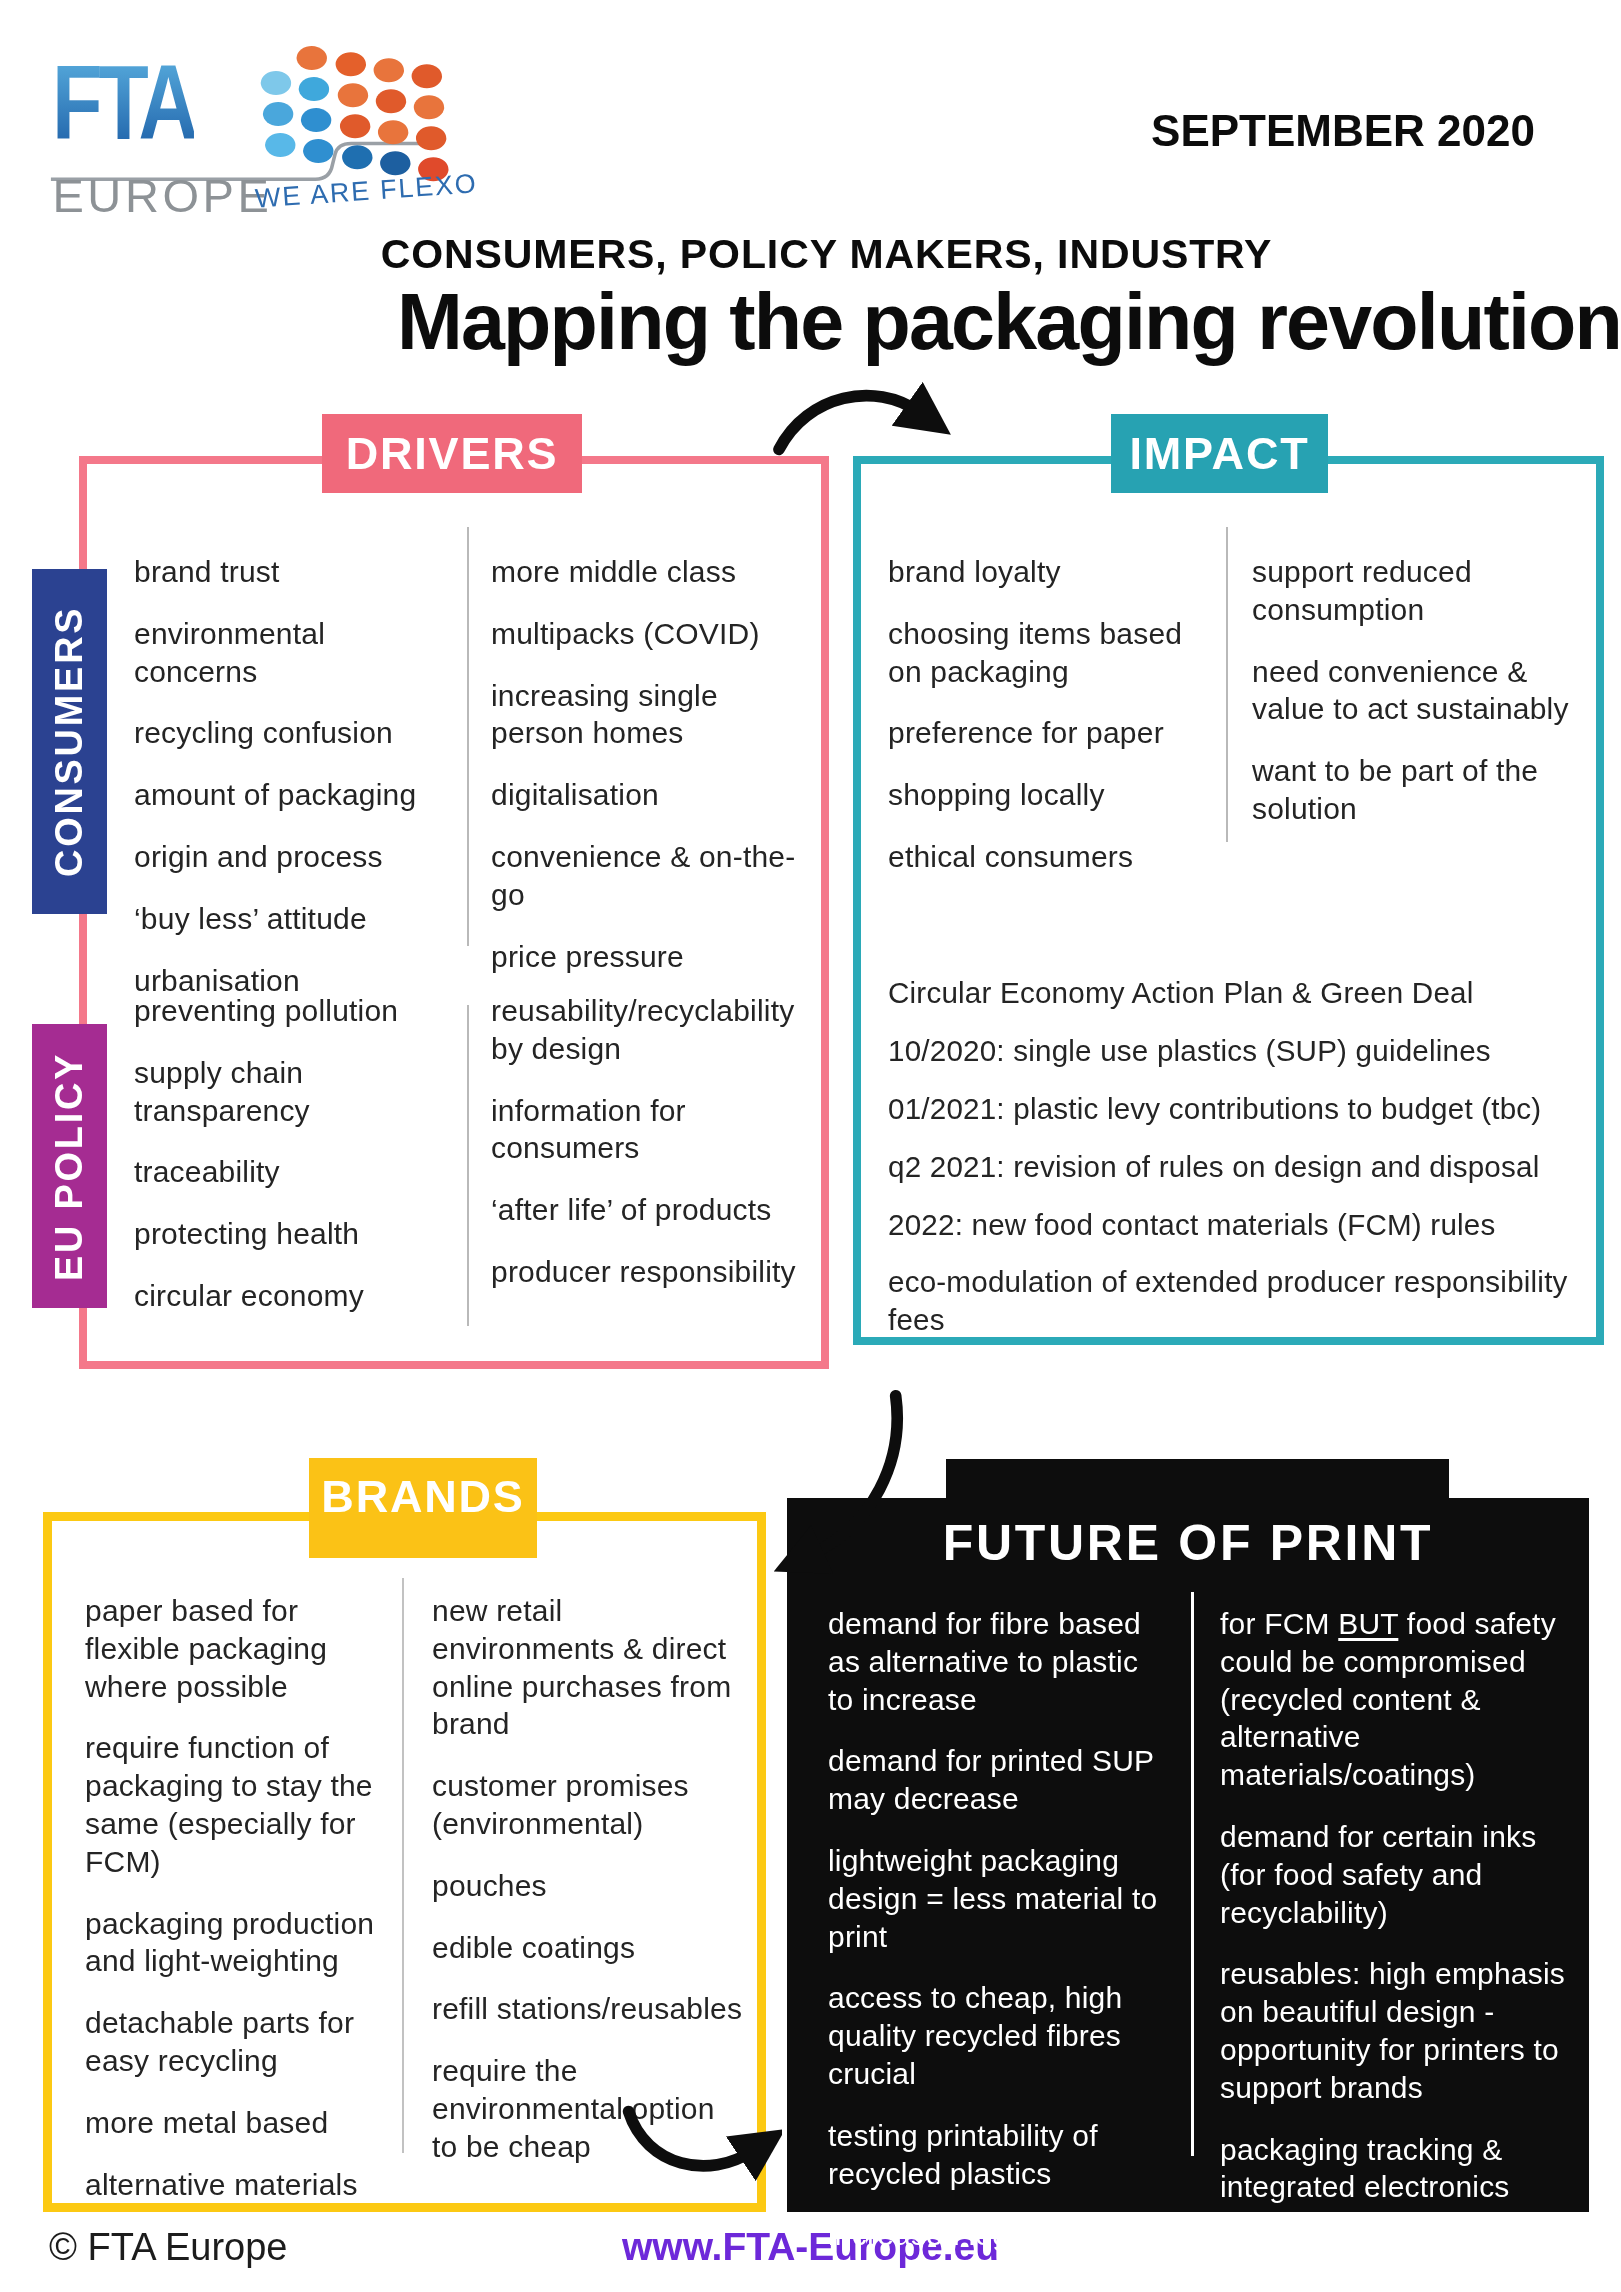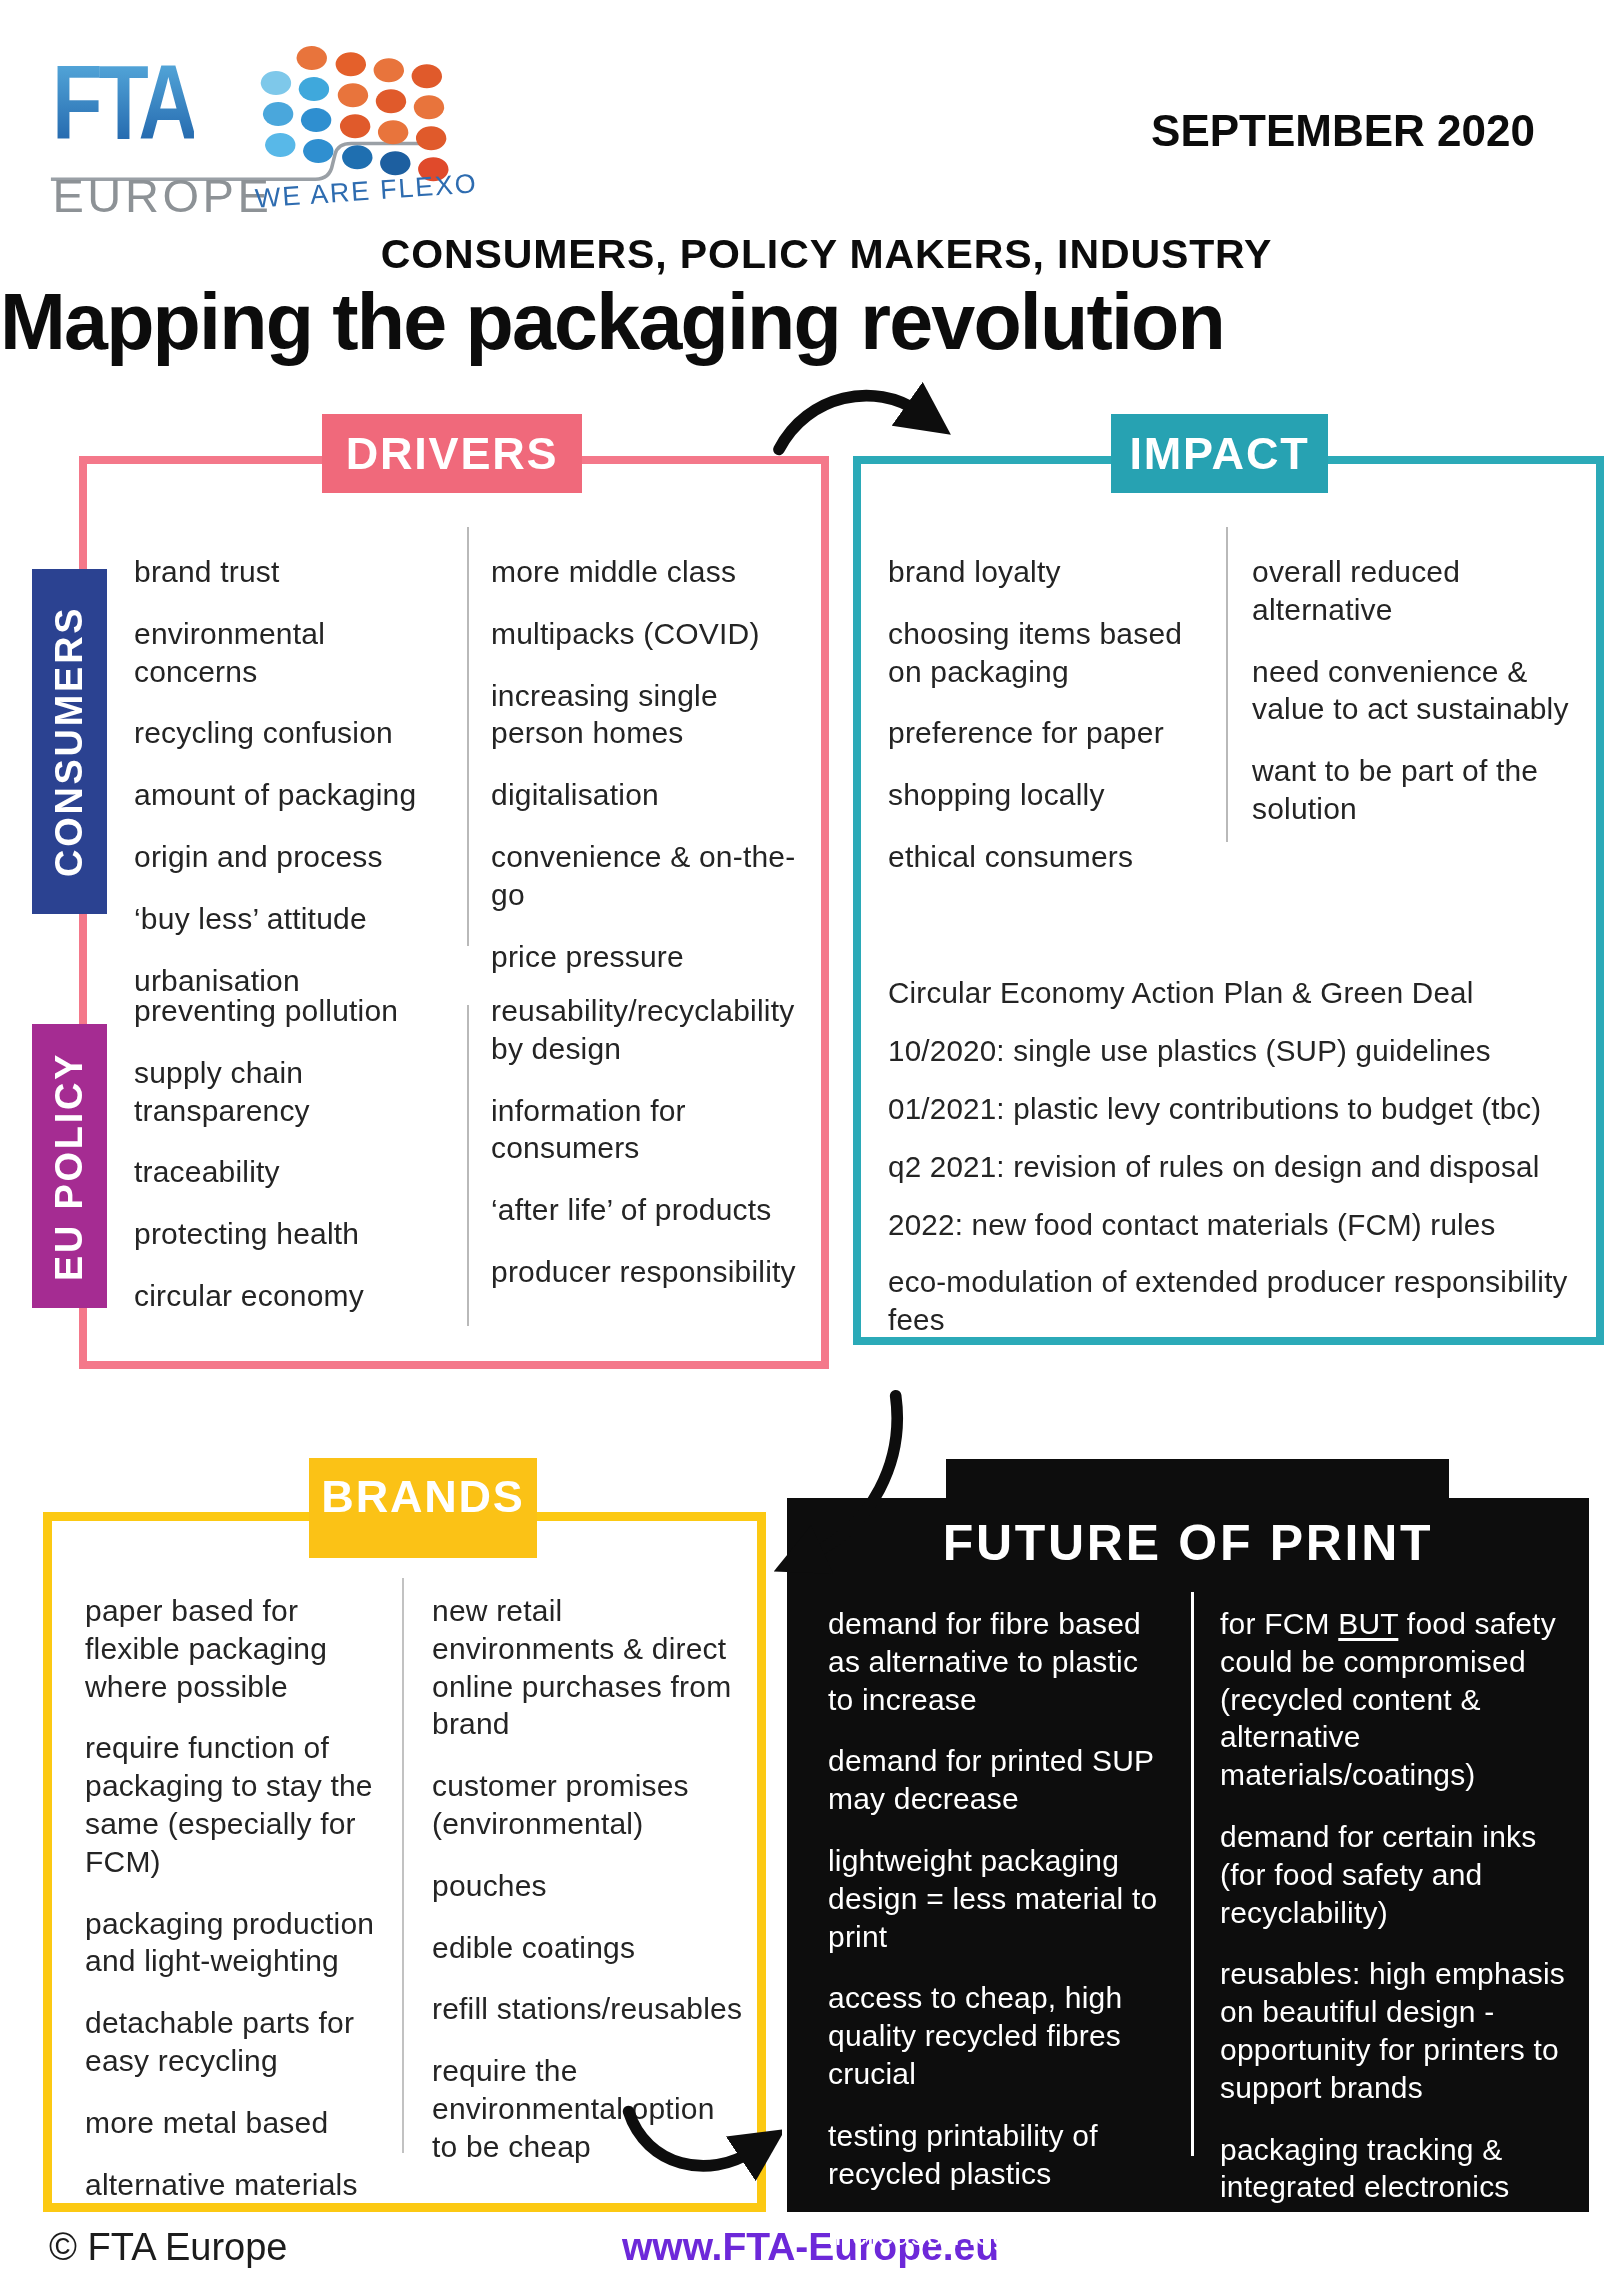--- a/index.html
+++ b/index.html
@@ -17,21 +17,21 @@
                 transform:rotate(-4deg);white-space:nowrap;}
   .swoosh{position:absolute;left:0;top:0;}
   .dots{position:absolute;left:210px;top:25px;transform:skew(4deg,9deg);transform-origin:left top;}
   .dot-row{display:flex;gap:6.3px;margin-bottom:8px;}
   .dot{width:32px;height:23px;border-radius:50%;transform:rotate(-24deg);display:inline-block;}
 
   .date{position:absolute;left:1137px;top:106px;width:412px;text-align:center;
         font-size:44px;font-weight:bold;color:#0c0c0c;}
   .subtitle{position:absolute;left:0;top:231px;width:1621px;text-align:center;
             font-size:41px;font-weight:bold;letter-spacing:0.9px;color:#0c0c0c;margin-left:16px;}
-  .big-title{position:absolute;left:0;top:276px;width:1621px;text-align:left;
+  .big-title{position:absolute;left:0;top:276px;width:1621px;text-align:right;
              font-size:79px;font-weight:800;letter-spacing:-1.8px;color:#0c0c0c;}
 
   
   .frame{position:absolute;background:#fff;box-sizing:border-box;}
   #drivers-box{left:79px;top:456px;width:750px;height:913px;border:8px solid #f4788a;}
   #impact-box{left:853px;top:456px;width:751px;height:889px;border:8px solid #2baab8;}
   #brands-box{left:43px;top:1512px;width:723px;height:700px;border:9px solid #fcc913;}
   #future-box{left:787px;top:1498px;width:802px;height:714px;background:#0d0d0d;}
 
   .hdr{position:absolute;color:#fff;font-weight:bold;text-align:center;letter-spacing:1.8px;
@@ -204,21 +204,21 @@
   <div class="hdr" id="impact-hdr">IMPACT</div>
   <div class="vdiv" id="div-imp-c"></div>
   <div class="col" id="imp-c1">
       <div class="li">brand loyalty</div>
       <div class="li">choosing items based on packaging</div>
       <div class="li">preference for paper</div>
       <div class="li">shopping locally</div>
       <div class="li">ethical consumers</div>
     </div>
   <div class="col" id="imp-c2">
-      <div class="li">overall reduced alternative</div>
+      <div class="li">support reduced consumption</div>
       <div class="li">need convenience &amp; value to act sustainably</div>
       <div class="li">want to be part of the solution</div>
     </div>
   <div class="col" id="imp-eu">
       <div class="li">Circular Economy Action Plan &amp; Green Deal</div>
       <div class="li">10/2020: single use plastics (SUP) guidelines</div>
       <div class="li">01/2021: plastic levy contributions to budget (tbc)</div>
       <div class="li">q2 2021: revision of rules on design and disposal</div>
       <div class="li">2022: new food contact materials (FCM) rules</div>
       <div class="li">eco-modulation of extended producer responsibility fees</div>

